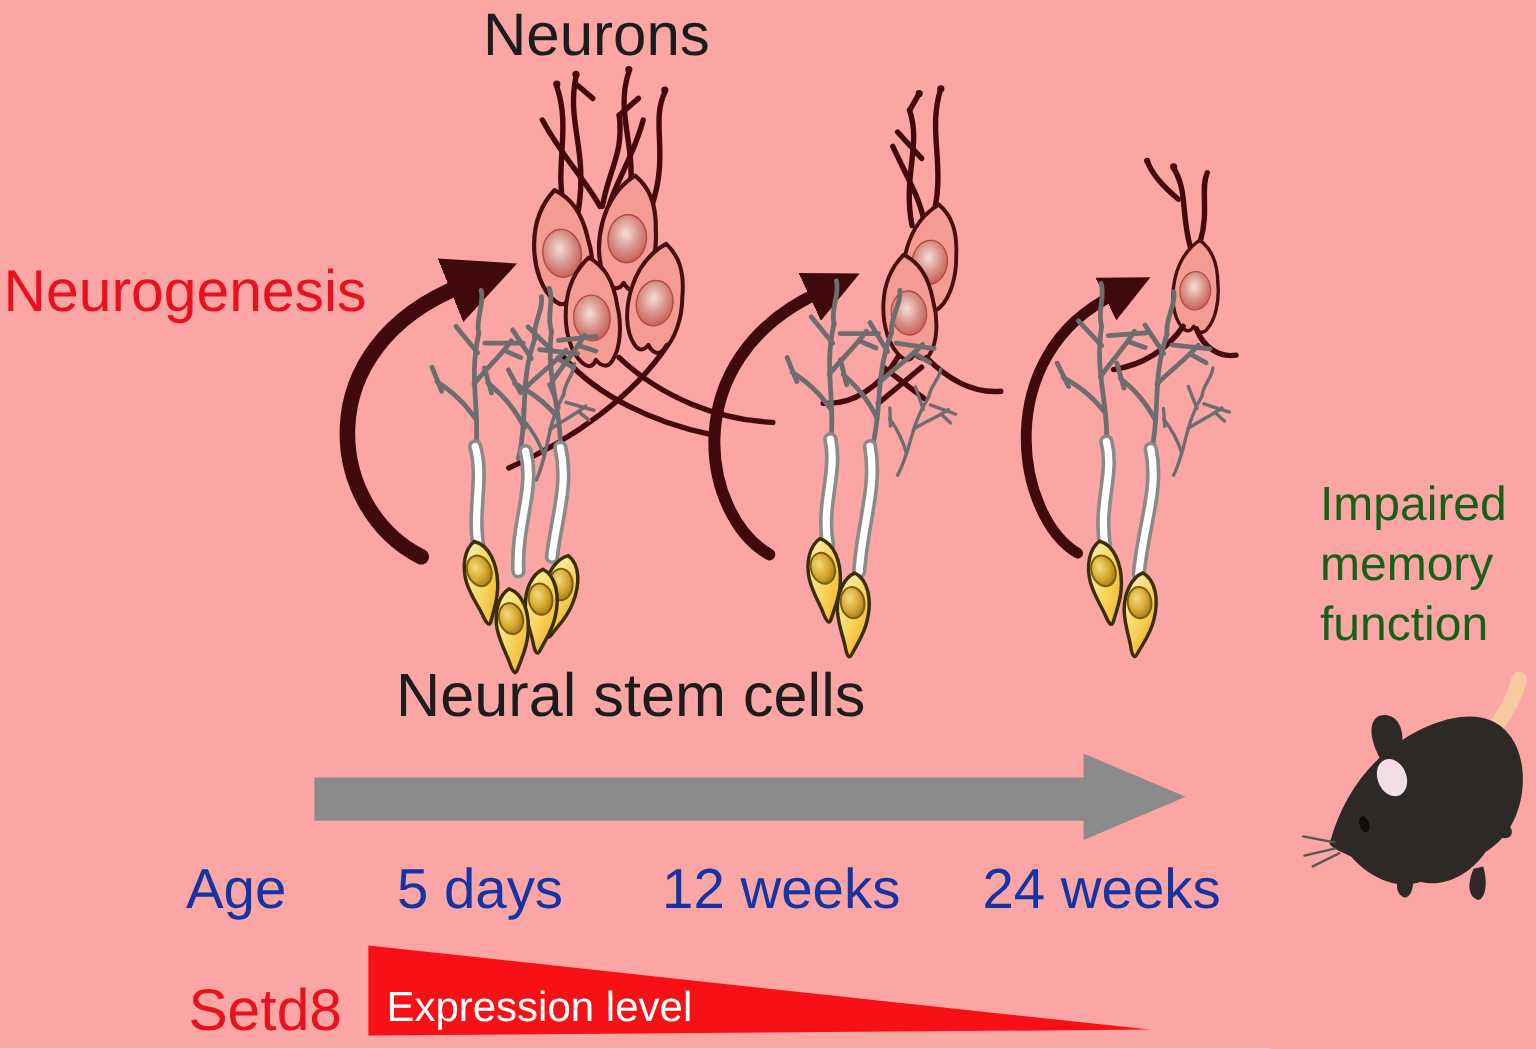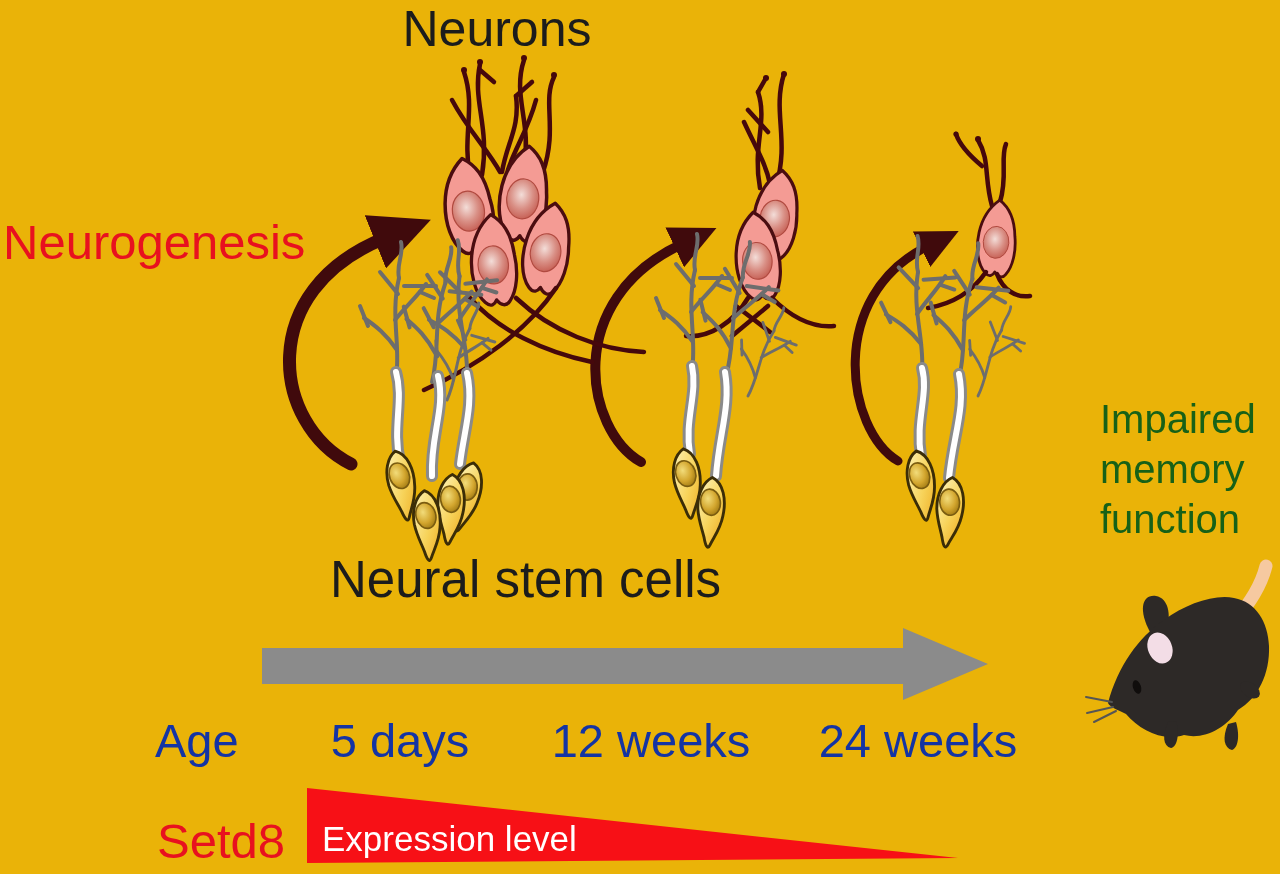--- a/index.html
+++ b/index.html
@@ -1,16 +1,16 @@
 <!DOCTYPE html>
 <html><head>
 <meta charset="utf-8">
 <style>
   html,body{margin:0;padding:0;background:#ffffff;}
-  .stage{position:relative;width:1280px;height:874px;background:#eab308;overflow:hidden;}
+  .stage{position:relative;width:1280px;height:874px;background:#fca5a5;overflow:hidden;}
   svg text{font-family:"Liberation Sans","DejaVu Sans",sans-serif;}
   .dend{fill:none;stroke:#46080c;stroke-width:4.5;stroke-linecap:round;}
   .tube-o{fill:none;stroke:#8a8a8a;stroke-width:12;stroke-linecap:round;}
   .tube-i{fill:none;stroke:#ffffff;stroke-width:6;stroke-linecap:round;}
   .ngarrow{fill:none;stroke:#400a0c;stroke-linecap:round;}
 </style>
 </head>
 <body>
 
 <div class="stage">

